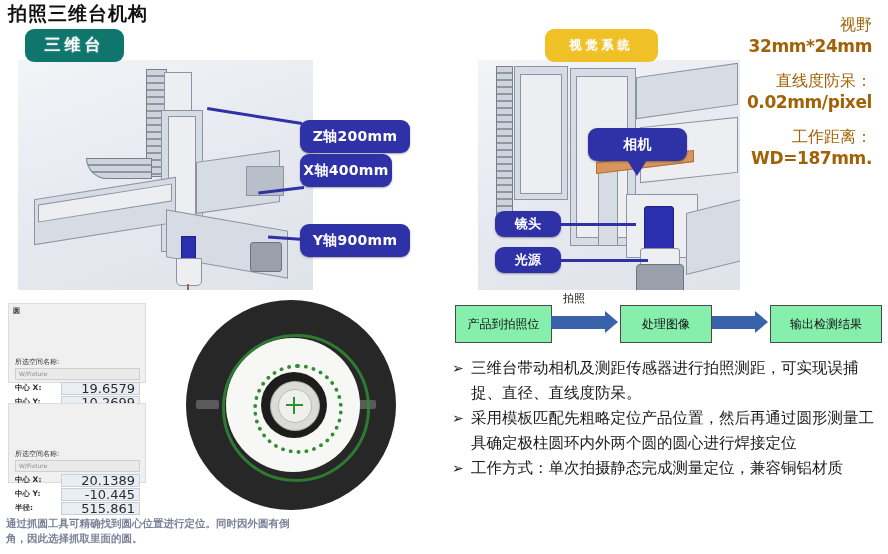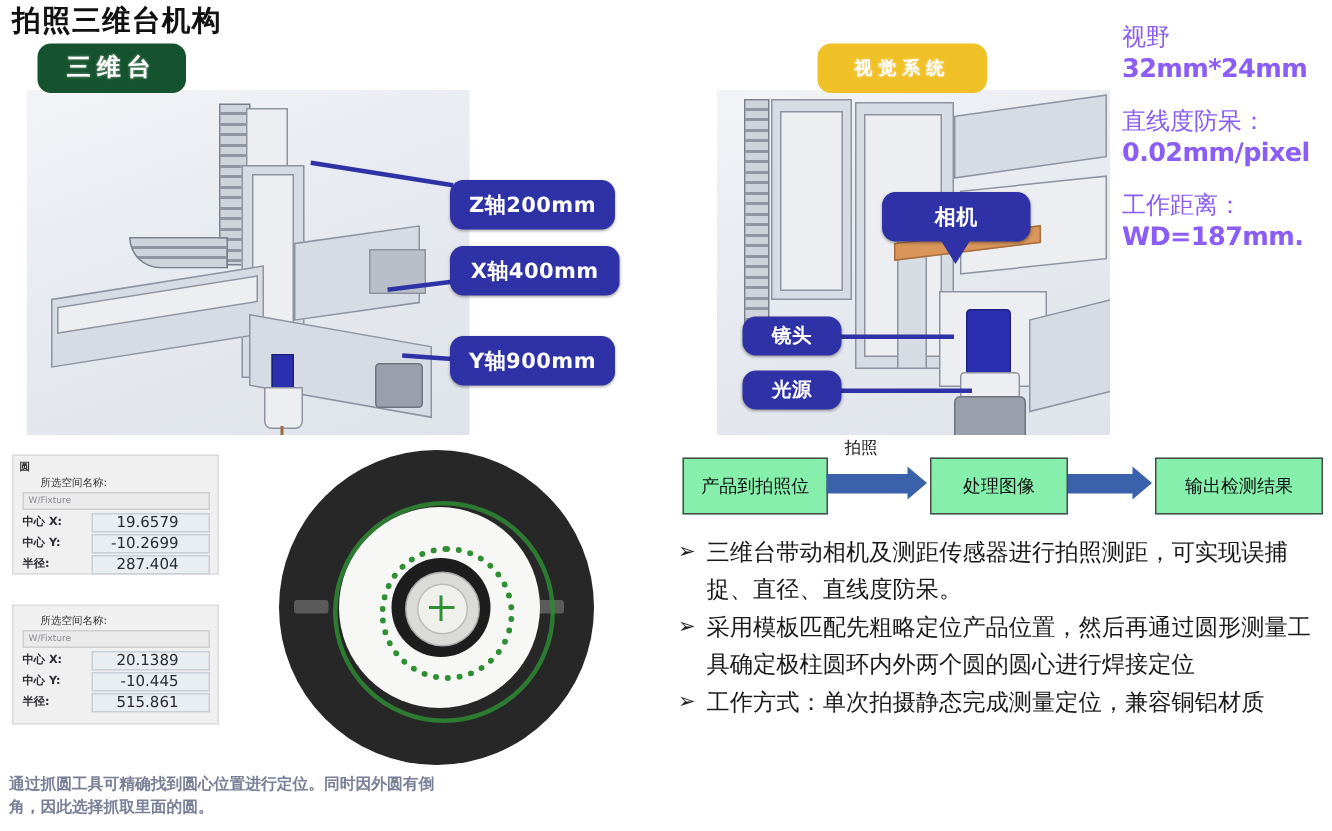--- a/index.html
+++ b/index.html
@@ -55,59 +55,59 @@
   .callout{
     background:#2f32a6;color:#fff;border-radius:9px;
     display:flex;align-items:center;justify-content:center;
     font-weight:bold;letter-spacing:.3px;
     box-shadow:0 1px 2px rgba(0,0,0,.35);
     z-index:6;
   }
   .leader{position:absolute;background:#2f32a6;height:3px;z-index:5;}
 
   #label-z{left:300px;top:120px;width:110px;height:33px;font-size:14px;}
-  #label-x{left:300px;top:164px;width:113px;height:33px;font-size:14px;}
+  #label-x{left:300px;top:154px;width:92px;height:33px;font-size:14px;}
   #label-y{left:300px;top:224px;width:110px;height:33px;font-size:14px;}
 
   #label-camera{left:588px;top:128px;width:99px;height:33px;font-size:14px;}
   #label-lens{left:495px;top:211px;width:66px;height:26px;font-size:13px;}
   #label-light{left:495px;top:247px;width:66px;height:26px;font-size:13px;}
 
   .tail{position:absolute;width:0;height:0;
         border-left:10px solid transparent;border-right:10px solid transparent;
         border-top:16px solid #2f32a6;z-index:6;}
 
   
-  #spec-block{left:748px;top:14px;width:140px;
-    font-family:"DejaVu Sans","Liberation Sans",sans-serif;color:#8b5cf6;}
+  #spec-block{left:732px;top:14px;width:140px;
+    font-family:"DejaVu Sans","Liberation Sans",sans-serif;color:#a16207;text-align:right;}
   .spec-group{margin-bottom:13px;}
   .spec-label{font-size:16px;line-height:21px;
      font-family:"DejaVu Serif","Liberation Serif",serif;}
   .spec-value{font-size:17px;line-height:22px;font-weight:bold;letter-spacing:-.4px;}
 
   
   .meas-panel{
     background:#f0f0f0;border:1px solid #dcdcdc;
     font-family:"DejaVu Sans","Liberation Sans",sans-serif;
     color:#4a4a55;
   }
   #meas-panel-1{left:8px;top:303px;width:136px;height:78px;}
   #meas-panel-2{left:8px;top:403px;width:136px;height:78px;}
   .meas-title{font-size:7px;font-weight:bold;padding:2px 0 0 4px;color:#333;}
-  .meas-sub{font-size:7px;padding:1px 0 0 18px;color:#333;}
+  .meas-sub{font-size:7px;padding:1px 0 0 6px;color:#333;margin-top:40px;}
   .meas-input{
     margin:1px 5px 2px 6px;height:10px;background:#eaeaea;
     border:1px solid #cfcfcf;font-size:6px;color:#8b8b95;
     padding-left:3px;line-height:10px;
   }
   .meas-row{display:flex;align-items:center;margin:0 5px 2px 6px;height:12px;}
   .meas-key{width:46px;font-size:7.5px;font-weight:bold;color:#2b2b33;}
   .meas-val{
     flex:1;background:#e9eef2;border:1px solid #c9cfd6;
-    font-size:10px;text-align:right;padding-right:20px;line-height:11px;color:#2b2b33;
+    font-size:13px;text-align:right;padding-right:4px;line-height:11px;color:#2b2b33;
   }
 
   
   #part-photo{left:178px;top:300px;width:226px;height:210px;background:#fff;}
   .part-outer{position:absolute;left:8px;top:0px;width:210px;height:210px;
      border-radius:50%;background:#272727;}
   .part-white{position:absolute;left:48px;top:38px;width:134px;height:134px;
      border-radius:50%;background:#f7f7f5;}
   .part-greenring{position:absolute;left:44px;top:34px;width:142px;height:142px;
      border-radius:50%;border:3px solid #2e8b32;opacity:.85;}
@@ -173,21 +173,21 @@
   <div class="bar light" style="left:20px;top:134px;width:132px;height:16px;transform:skewY(-9deg);"></div>
   <div class="bar" style="left:178px;top:96px;width:82px;height:50px;transform:skewY(-8deg);"></div>
   <div class="bar dark" style="left:228px;top:106px;width:36px;height:28px;"></div>
   <div class="bar" style="left:148px;top:160px;width:120px;height:46px;transform:skewY(10deg);"></div>
   <div class="bar gray" style="left:232px;top:182px;width:30px;height:28px;border-radius:3px;"></div>
   <div class="bar blue" style="left:163px;top:176px;width:13px;height:24px;"></div>
   <div class="bar light" style="left:158px;top:198px;width:24px;height:26px;border-radius:0 0 5px 5px;"></div>
   <div class="needle" style="left:169px;top:224px;width:2px;height:62px;"></div>
 </div>
 
-<div class="abs badge-yellow" id="badge-3d-stage" style="background:#14532d;">三维台</div>
+<div class="abs badge-yellow" id="badge-3d-stage" style="background:#0f766e;">三维台</div>
 
 <div class="abs leader" style="left:206px;top:122px;width:96px;transform:rotate(9deg);transform-origin:right center;"></div>
 <div class="abs leader" style="left:258px;top:186px;width:46px;transform:rotate(-7deg);transform-origin:right center;"></div>
 <div class="abs leader" style="left:268px;top:238px;width:36px;transform:rotate(4deg);transform-origin:right center;"></div>
 
 <div class="abs callout" id="label-z">Z轴200mm</div>
 <div class="abs callout" id="label-x">X轴400mm</div>
 <div class="abs callout" id="label-y">Y轴900mm</div>
 
 <div class="abs photo" id="photo-vision">

